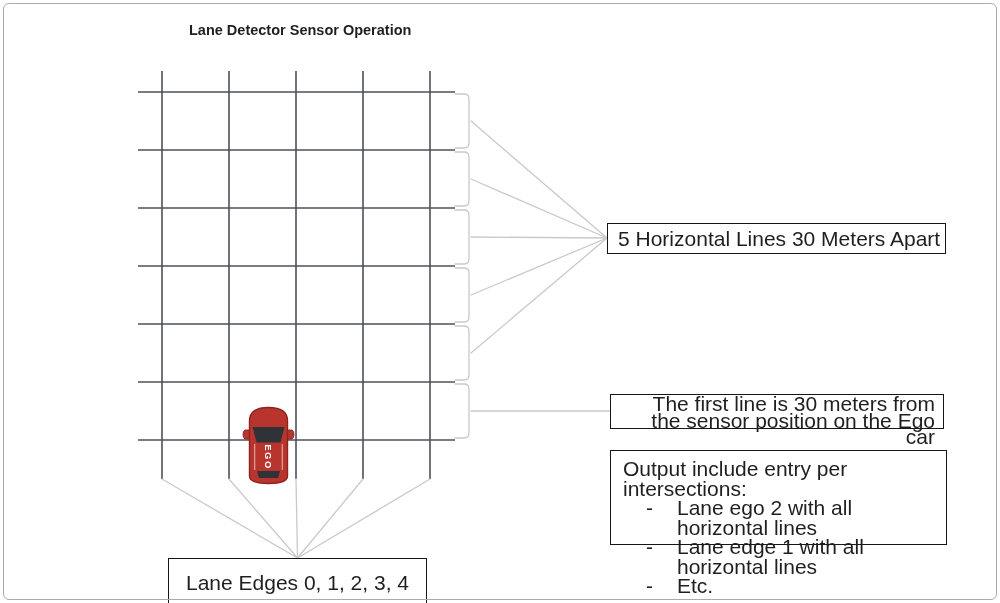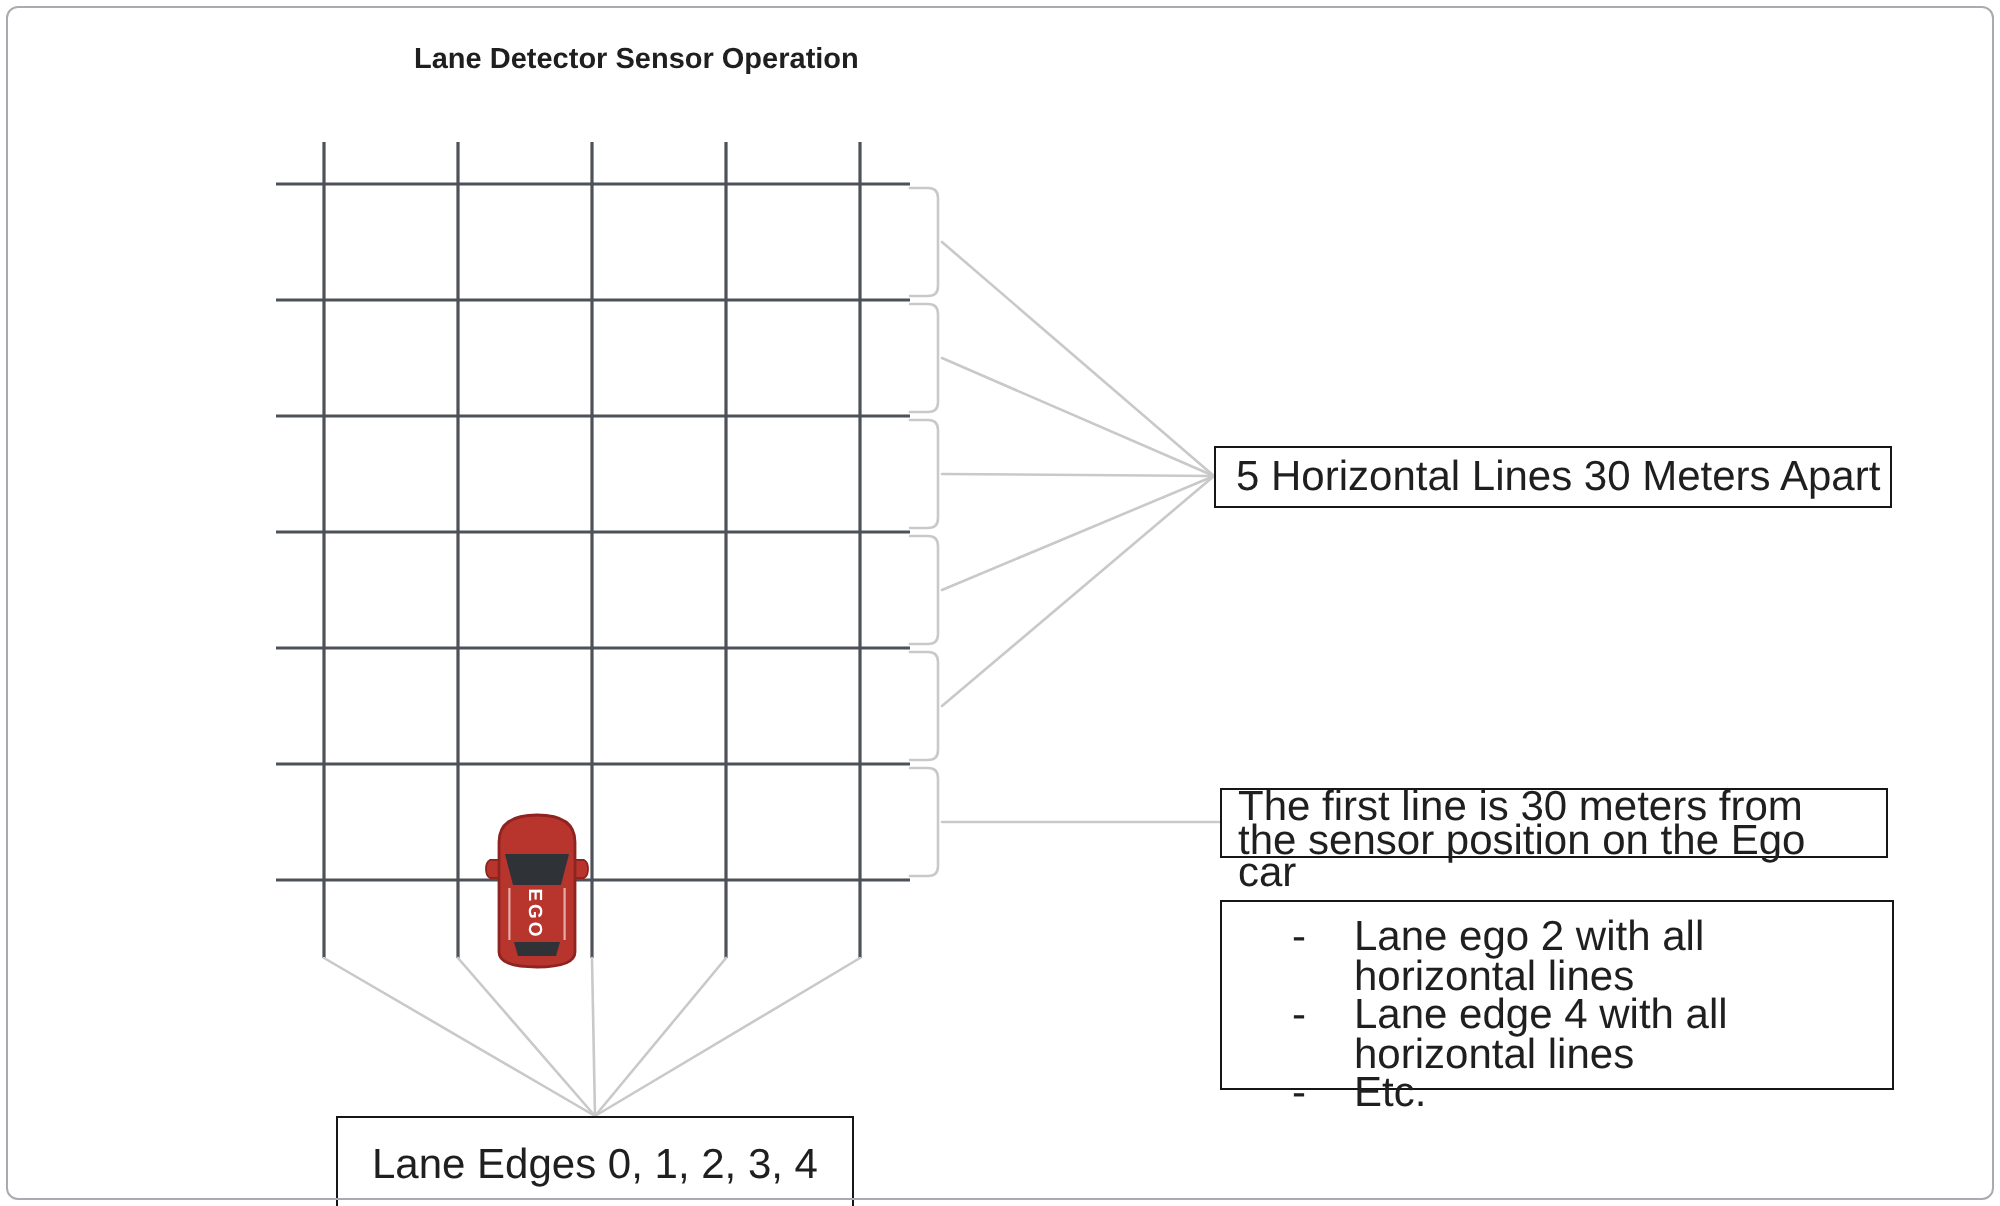--- a/index.html
+++ b/index.html
@@ -1,29 +1,29 @@
 <!DOCTYPE html>
 <html style="--grid-line: #4d5158; --leader-line: #c9c9c9; --frame-border: #a8acb0; --box-border: #161616; --text: #1f1f1f; --car-body: #b8352e; --car-body-dark: #8f231f; --car-glass: #2f3338; --car-label: #ffffff;"><head>
 <meta charset="utf-8">
 <style>
   html,body{margin:0;padding:0;background:#ffffff;font-family:"Liberation Sans",sans-serif;}
   .stage{position:relative;width:1000px;height:603px;background:#ffffff;overflow:hidden;color:var(--text);}
   .frame{position:absolute;inset:3px;border:1.5px solid var(--frame-border);border-radius:6px;pointer-events:none;}
-  .title{position:absolute;left:189px;top:22px;font-size:14.5px;font-weight:bold;color:var(--text);white-space:nowrap;margin-left:18px;}
+  .title{position:absolute;left:189px;top:22px;font-size:14.5px;font-weight:bold;color:var(--text);white-space:nowrap;}
   svg.diagram{position:absolute;left:0;top:0;}
   .h-line,.v-line{stroke:var(--grid-line);stroke-width:1.6;}
   .bracket,.leader,.lane-edge{stroke:var(--leader-line);stroke-width:1.3;fill:none;stroke-linecap:round;}
   .car-body{fill:var(--car-body);stroke:var(--car-body-dark);stroke-width:1.4;}
   .car-mirror{fill:var(--car-body);stroke:var(--car-body-dark);stroke-width:0.9;}
   .car-glass{fill:var(--car-glass);stroke:none;}
   .car-window-line{stroke:#e5aca7;stroke-width:1.1;}
   .car-label-text{fill:var(--car-label);font-family:"Liberation Sans",sans-serif;font-size:9.5px;font-weight:bold;letter-spacing:1.5px;}
   .box{position:absolute;box-sizing:border-box;background:#ffffff;border:1.6px solid var(--box-border);font-size:21px;color:var(--text);}
   #box-hlines{left:607px;top:223px;width:339px;height:31px;display:flex;align-items:center;padding-left:10px;}
-  #box-firstline{left:610px;top:394px;width:334px;height:35px;padding:1px 8px;line-height:16.5px;}
+  #box-firstline{left:610px;top:394px;width:334px;height:35px;padding:1px 8px;line-height:16.5px;text-align:right;}
   #box-output{left:610px;top:450px;width:337px;height:95px;padding:8px 8px 0 12px;line-height:19.5px;}
   #box-laneedges{left:168px;top:558px;width:259px;height:50px;display:flex;align-items:center;justify-content:center;}
   .bullet-row{display:flex;}
   .bullet-row .marker{flex:none;margin-left:23px;width:31px;}
 </style>
 </head>
 <body>
 
 <div class="stage">
 
@@ -92,27 +92,28 @@
 
   <div class="box" id="box-hlines">
     <span>5 Horizontal Lines 30 Meters Apart</span>
   </div>
 
   <div class="box" id="box-firstline">
     <span>The first line is 30 meters from the sensor position on the Ego car</span>
   </div>
 
   <div class="box" id="box-output">
+    <div>Output include entry per intersections:</div>
     <div class="bullet-row">
       <span class="marker">-</span>
       <span>Lane ego 2 with all horizontal lines</span>
     </div>
     <div class="bullet-row">
       <span class="marker">-</span>
-      <span>Lane edge 4 with all horizontal lines</span>
+      <span>Lane edge 1 with all horizontal lines</span>
     </div>
     <div class="bullet-row">
       <span class="marker">-</span>
       <span>Etc.</span>
     </div>
   </div>
 
   <div class="box" id="box-laneedges">
     <span>Lane Edges 0, 1, 2, 3, 4</span>
   </div>

